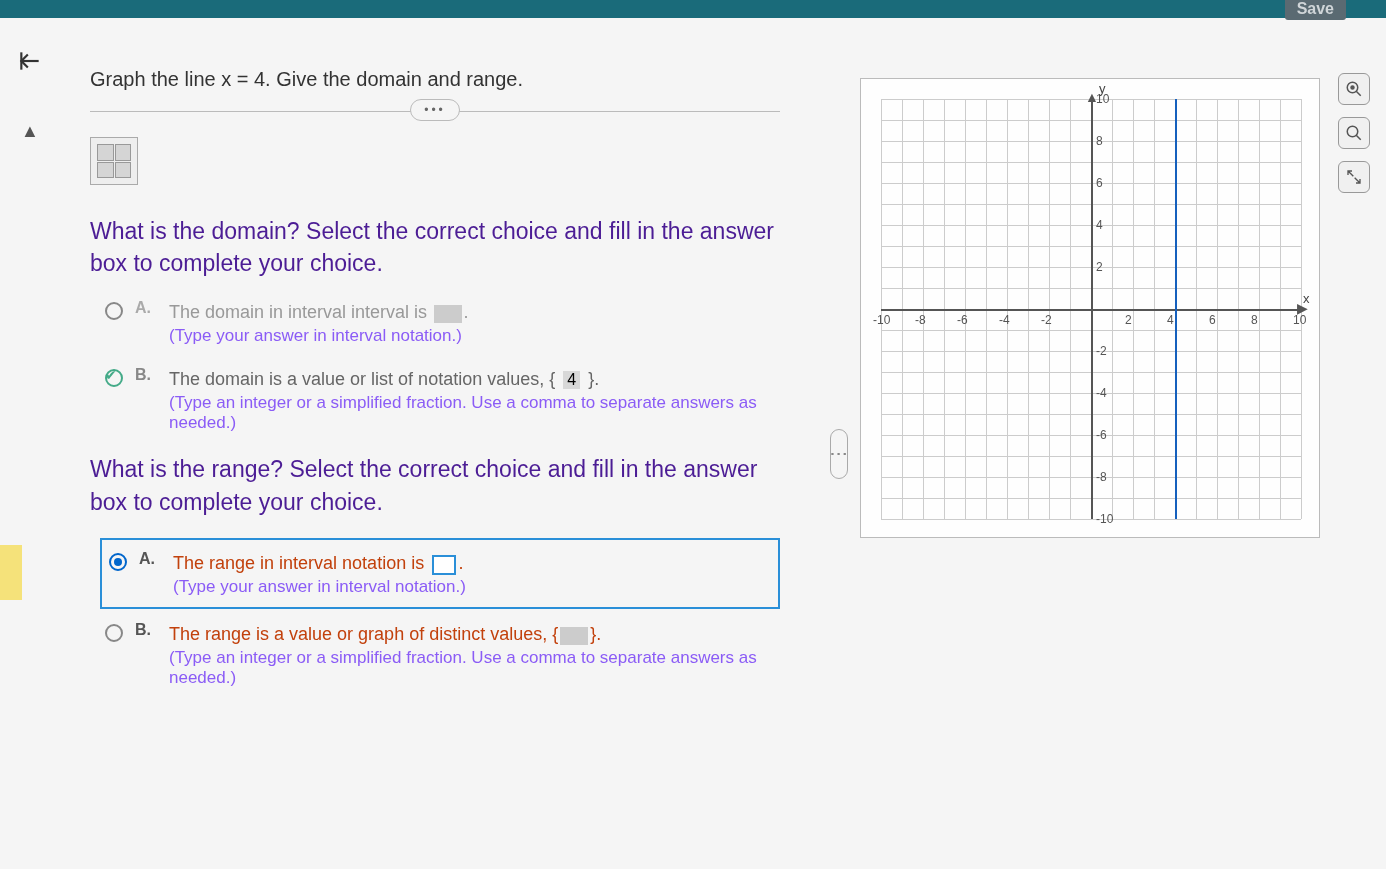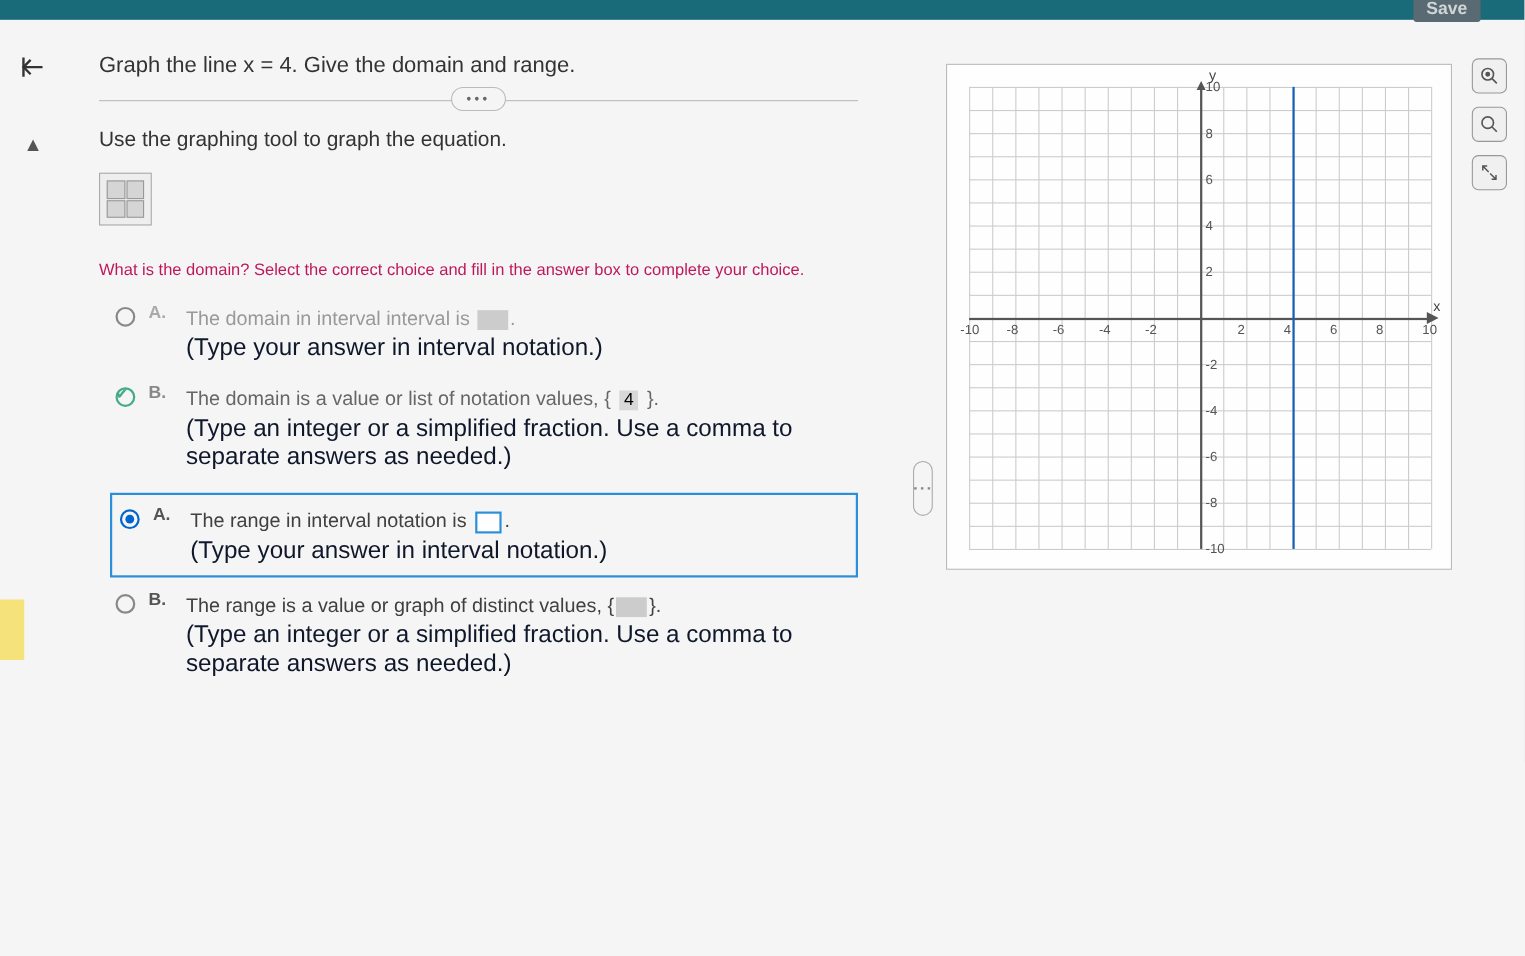--- a/index.html
+++ b/index.html
@@ -53,20 +53,21 @@
     .collapse-icon {
       font-size: 18px;
       color: #555;
       cursor: pointer;
     }
     .content-area {
       flex: 1;
       padding: 30px 20px 16px 30px;
       display: flex;
       position: relative;
+      margin-top: 20px;
     }
     .left-panel {
       width: 710px;
       padding-right: 20px;
     }
     .question-title {
       font-size: 20px;
       color: #333;
       margin-bottom: 20px;
     }
@@ -109,22 +110,22 @@
       grid-template-rows: 1fr 1fr;
       gap: 1px;
       padding: 6px;
       cursor: pointer;
     }
     .graph-tool-icon div {
       background: #d5d5d5;
       border: 1px solid #999;
     }
     .question-prompt {
-      font-size: 15px;
-      color: #be185d;
+      font-size: 23px;
+      color: #4c1d95;
       margin-bottom: 20px;
       line-height: 1.4;
     }
     .choice-row {
       display: flex;
       align-items: flex-start;
       margin-bottom: 20px;
       padding-left: 15px;
     }
     .radio-circle {
@@ -165,29 +166,29 @@
       font-weight: bold;
       color: #555;
       margin-right: 12px;
       min-width: 22px;
     }
     .choice-letter.disabled {
       color: #aaa;
     }
     .choice-text {
       font-size: 18px;
-      color: #404040;
+      color: #c2410c;
       line-height: 1.5;
     }
     .choice-text.disabled {
       color: #999;
     }
     .choice-hint {
-      font-size: 22px;
-      color: #0f172a;
+      font-size: 17px;
+      color: #8b5cf6;
     }
     .answer-box-filled {
       display: inline-block;
       background: #d8d8d8;
       padding: 0 4px;
       margin: 0 3px;
     }
     .answer-box-empty {
       display: inline-block;
       width: 24px;
@@ -327,21 +328,20 @@
   <div class="content-area">
 
     <div class="left-panel">
       <div class="question-title">Graph the line x = 4. Give the domain and range.</div>
 
       <div style="position:relative;">
         <hr class="divider-line">
         <div class="dots-pill">•••</div>
       </div>
 
-      <div class="instruction-text">Use the graphing tool to graph the equation.</div>
 
       <div class="graph-tool-icon">
         <div></div>
           <div></div>
           <div></div>
           <div></div>
       </div>
 
       <div class="question-prompt">What is the domain? Select the correct choice and fill in the answer box to complete your choice.</div>
 
@@ -359,20 +359,21 @@
         <div class="radio-circle checked-correct">
           <span class="check-mark">✔</span>
         </div>
         <span class="choice-letter" style="color:#888">B.</span>
         <div>
           <span class="choice-text" style="color:#666">The domain is a value or list of notation values, {</span><span class="choice-text" style="color:#666">&nbsp;</span><span class="answer-box-filled">4</span><span class="choice-text" style="color:#666">&nbsp;</span><span class="choice-text" style="color:#666">}.</span><br>
           <span class="choice-hint">(Type an integer or a simplified fraction. Use a comma to separate answers as needed.)</span>
         </div>
       </div>
 
+      <div class="question-prompt">What is the range? Select the correct choice and fill in the answer box to complete your choice.</div>
 
       <div class="selected-box">
         <div style="display:flex;align-items:flex-start;">
           <div class="radio-circle selected" style="margin-left:-5px;"></div>
           <span class="choice-letter">A.</span>
           <div>
             <span class="choice-text">The range in interval notation is</span>
             <span class="answer-box-empty"></span><span class="choice-text">.</span><br>
             <span class="choice-hint">(Type your answer in interval notation.)</span>
           </div>

